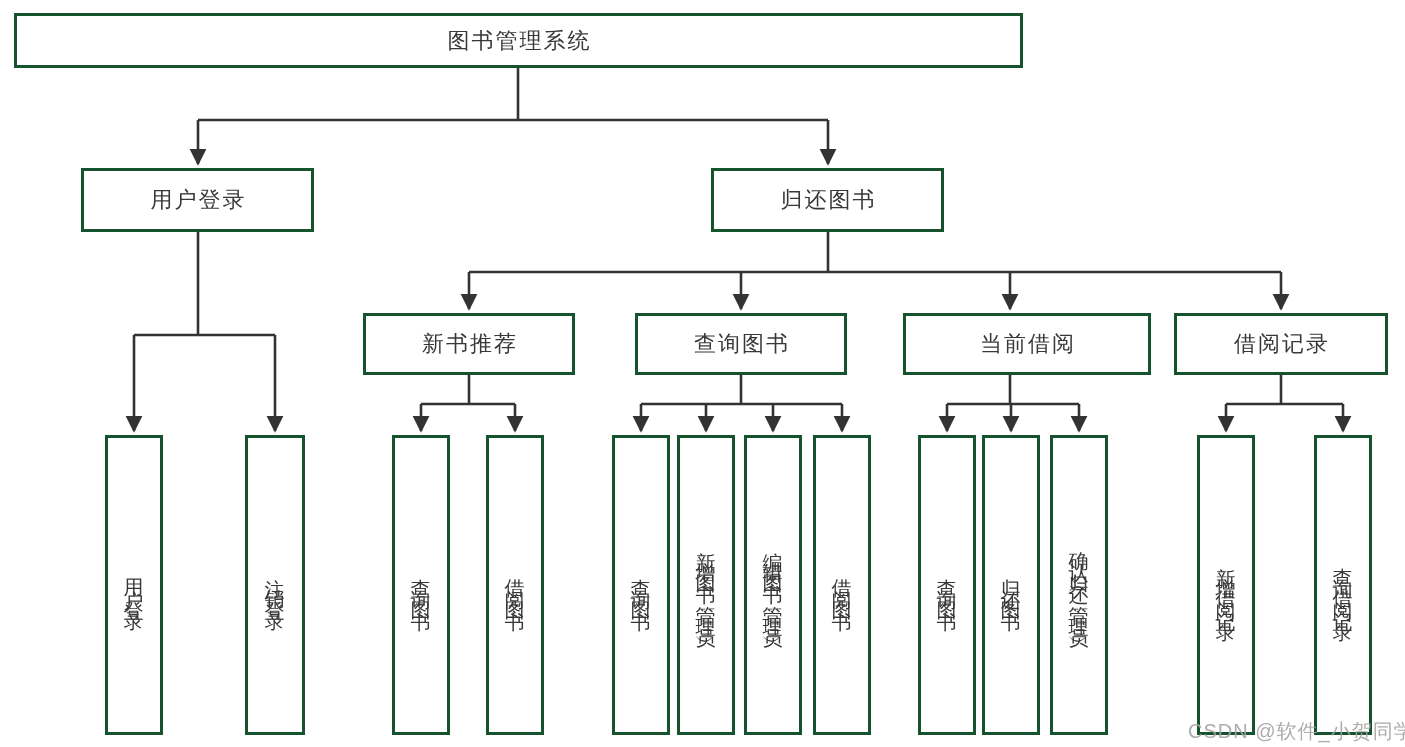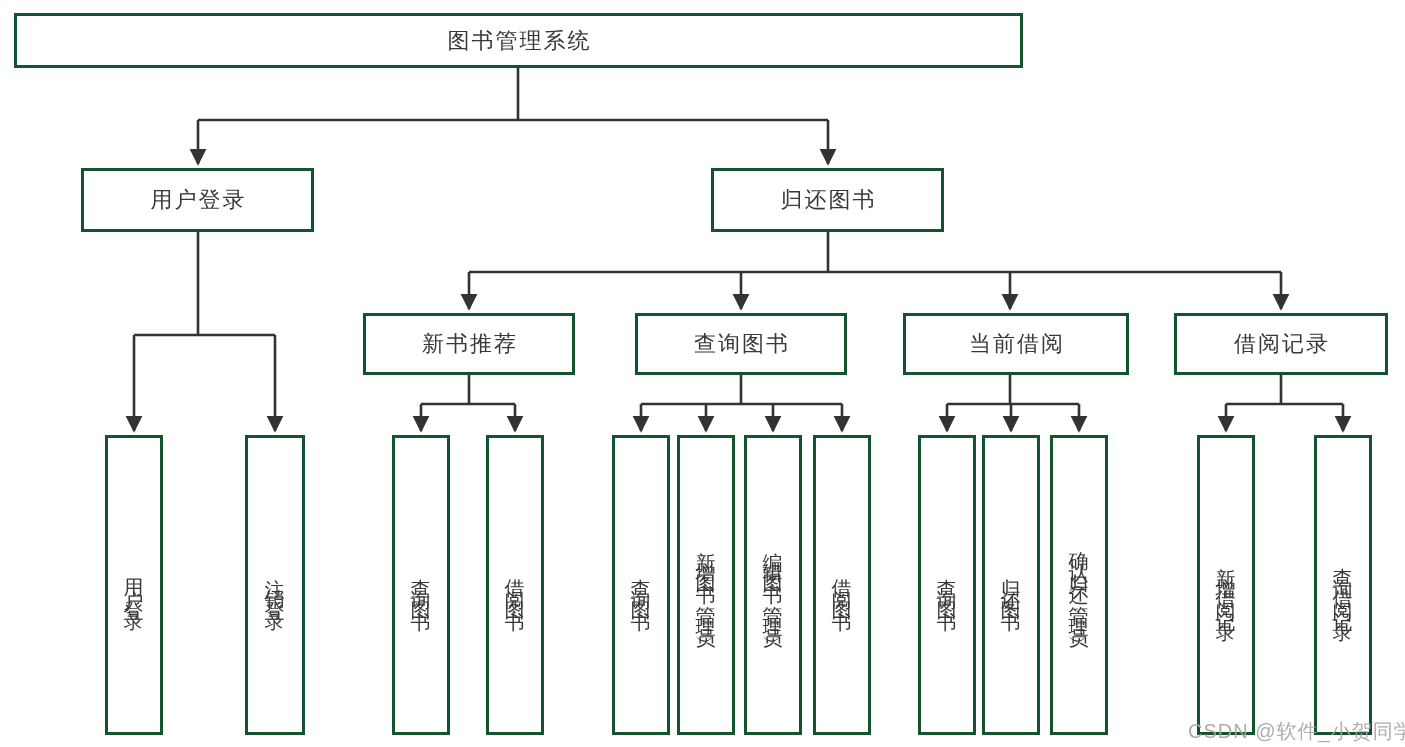--- a/index.html
+++ b/index.html
@@ -147,21 +147,21 @@
   <div class="node hnode" style="left:711px; top:168px; width:233px; height:64px;">
     <span class="lbl">归还图书</span>
   </div>
 
   <div class="node hnode" style="left:363px; top:313px; width:212px; height:62px;">
     <span class="lbl">新书推荐</span>
   </div>
   <div class="node hnode" style="left:635px; top:313px; width:212px; height:62px;">
     <span class="lbl">查询图书</span>
   </div>
-  <div class="node hnode" style="left:903px; top:313px; width:226px; height:62px;">
+  <div class="node hnode" style="left:903px; top:313px; width:248px; height:62px;">
     <span class="lbl">当前借阅</span>
   </div>
   <div class="node hnode" style="left:1174px; top:313px; width:214px; height:62px;">
     <span class="lbl">借阅记录</span>
   </div>
 
   <div class="node vnode" style="left:105px; top:435px; width:58px; height:300px;">
     <span class="lbl">用户登录</span>
   </div>
   <div class="node vnode" style="left:245px; top:435px; width:60px; height:300px;">

